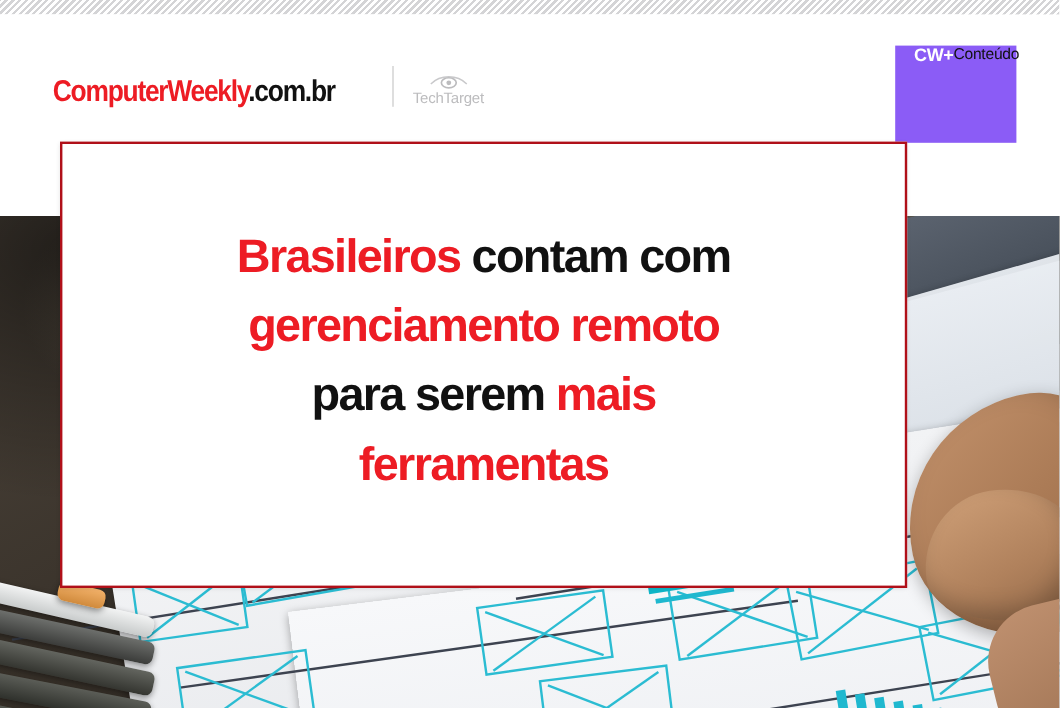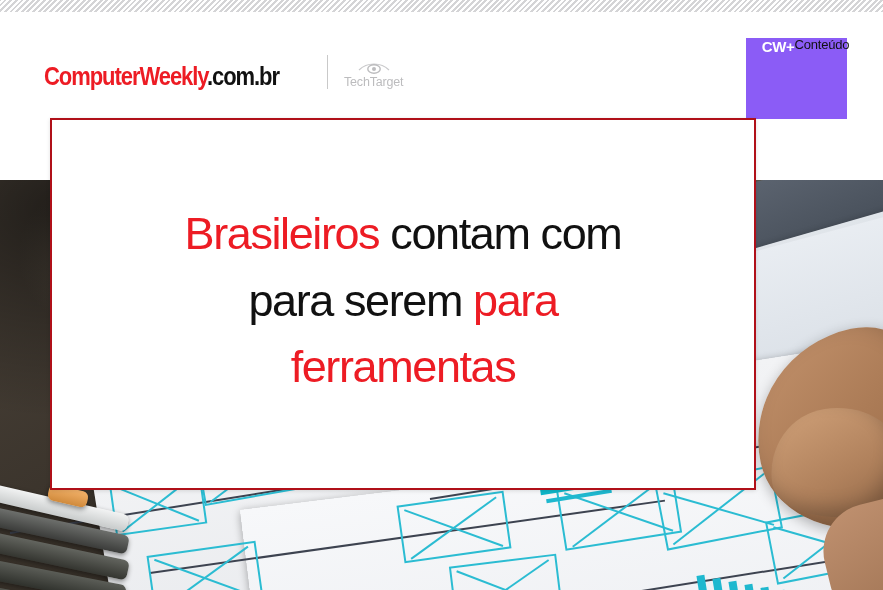--- a/index.html
+++ b/index.html
@@ -258,22 +258,22 @@
     background:#ffffff;
     border:2px solid #B01019;
     display:flex;
     flex-direction:column;
     align-items:center;
     justify-content:center;
     padding:10px 22px 16px;
     box-shadow:0 1px 4px rgba(0,0,0,.12);
   }
   .headline-line {
-    font-size:45px;
-    font-weight:normal;
+    font-size:39px;
+    font-weight:bold;
     line-height:1.48;
     letter-spacing:-1.4px;
     text-align:right;
     color:#111111;
     white-space:nowrap;
   }
   .headline-line .red { color:#ED1C24; }
 </style>
 </head>
 <body>
@@ -355,17 +355,18 @@
 
     <div id="hand"></div>
     <div id="hand-knuckles"></div>
     <div id="hand-wrist"></div>
 
     <div class="vignette-tl"></div>
   </div>
 
   <div id="headline-card">
     <div class="headline-line"><span class="red">Brasileiros</span><span> contam com</span></div>
-    <div class="headline-line"><span>para serem </span><span class="red">para</span></div>
+    <div class="headline-line"><span class="red">gerenciamento remoto</span></div>
+    <div class="headline-line"><span>para serem </span><span class="red">mais</span></div>
     <div class="headline-line"><span class="red">ferramentas</span></div>
   </div>
 
 </div>
 
 </body></html>

